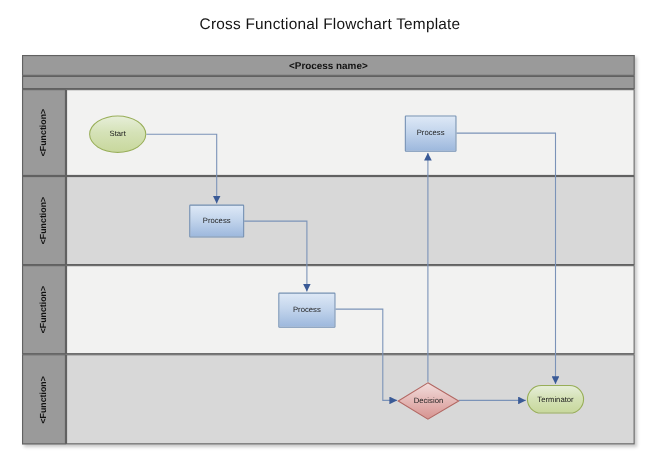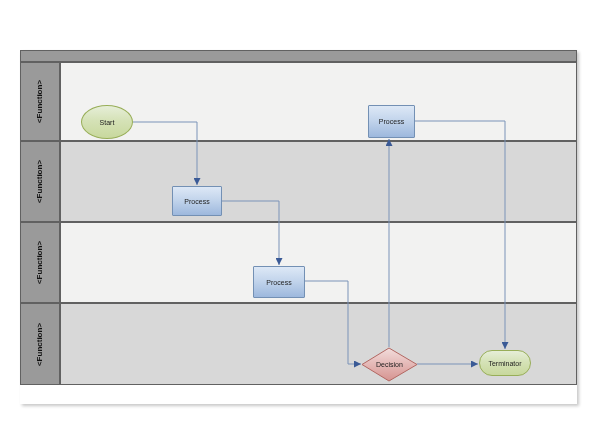--- a/index.html
+++ b/index.html
@@ -43,22 +43,26 @@
   .proc3 { left:253px; top:266px; width:52px; height:32px; }
   .term  { left:479px; top:350px; width:52px; height:26px; border-radius:13px; }
   .decision-label { left:362px; top:348px; width:55px; height:33px;
                     background:transparent; border:none; }
 </style>
 </head>
 <body>
 
 <div class="page">
 
+  <div class="title">Cross Functional Flowchart Template</div>
 
   <div class="board">
+    <div class="hdr">
+      <span>&lt;Process name&gt;</span>
+    </div>
     <div class="phase"></div>
 
     <div class="lane h79">
       <div class="lane-label">
         <span>&lt;Function&gt;</span>
       </div>
       <div class="lane-body lane-light"></div>
     </div>
     <div class="lane h81">
       <div class="lane-label">

